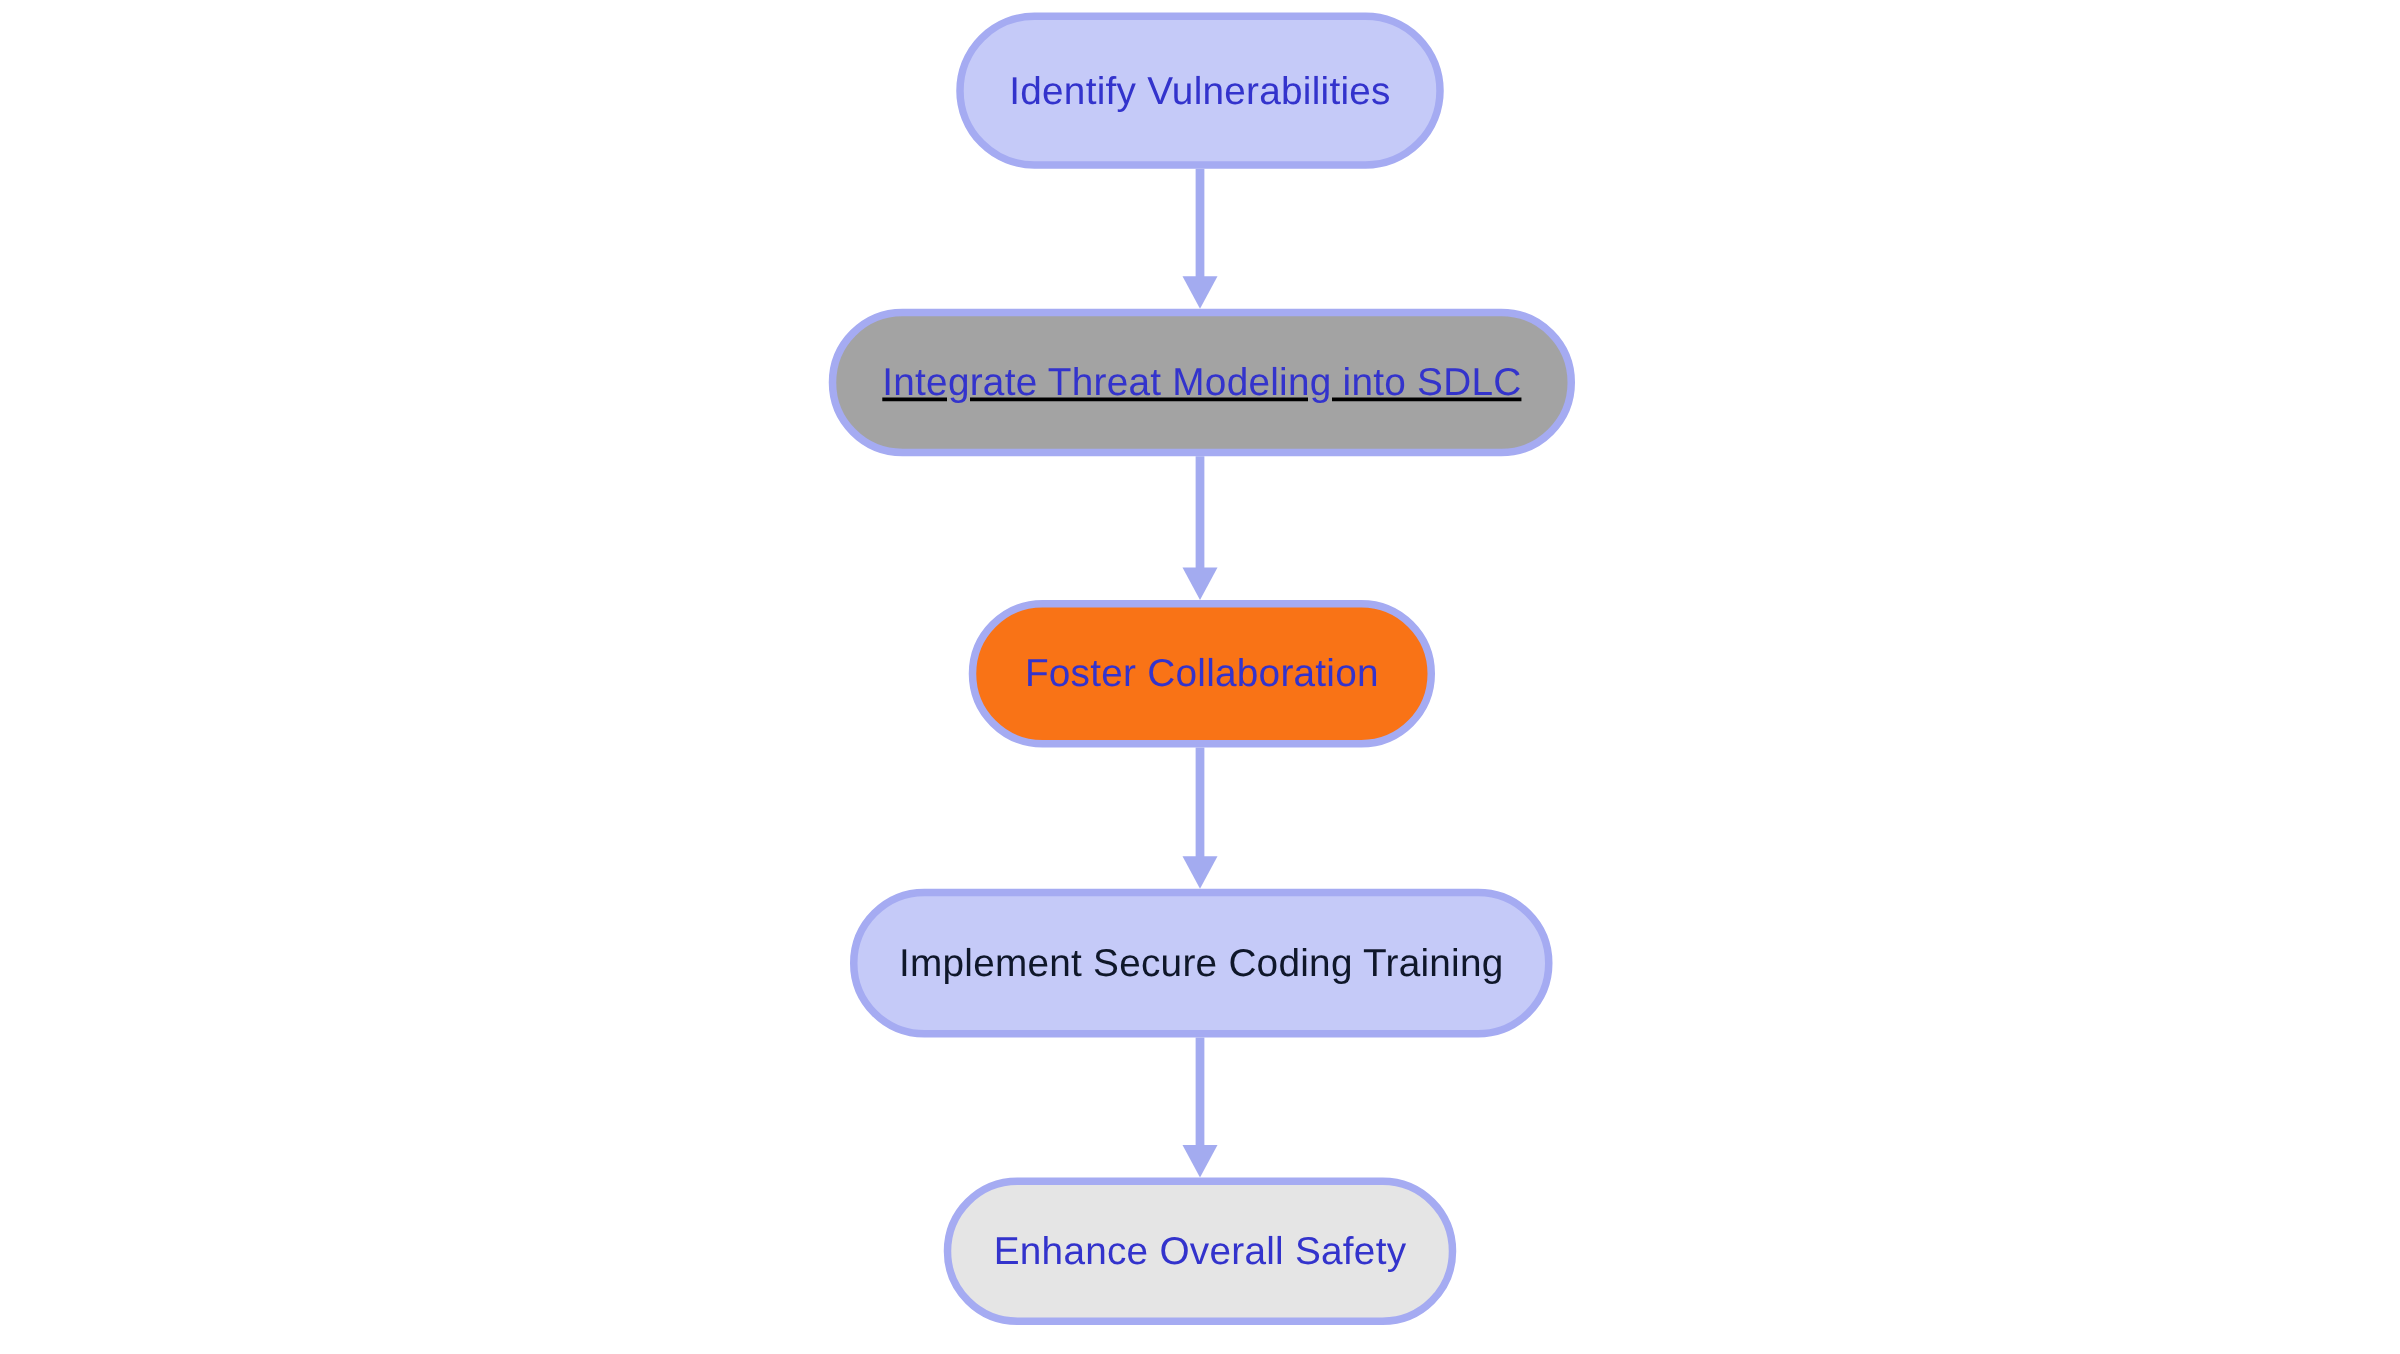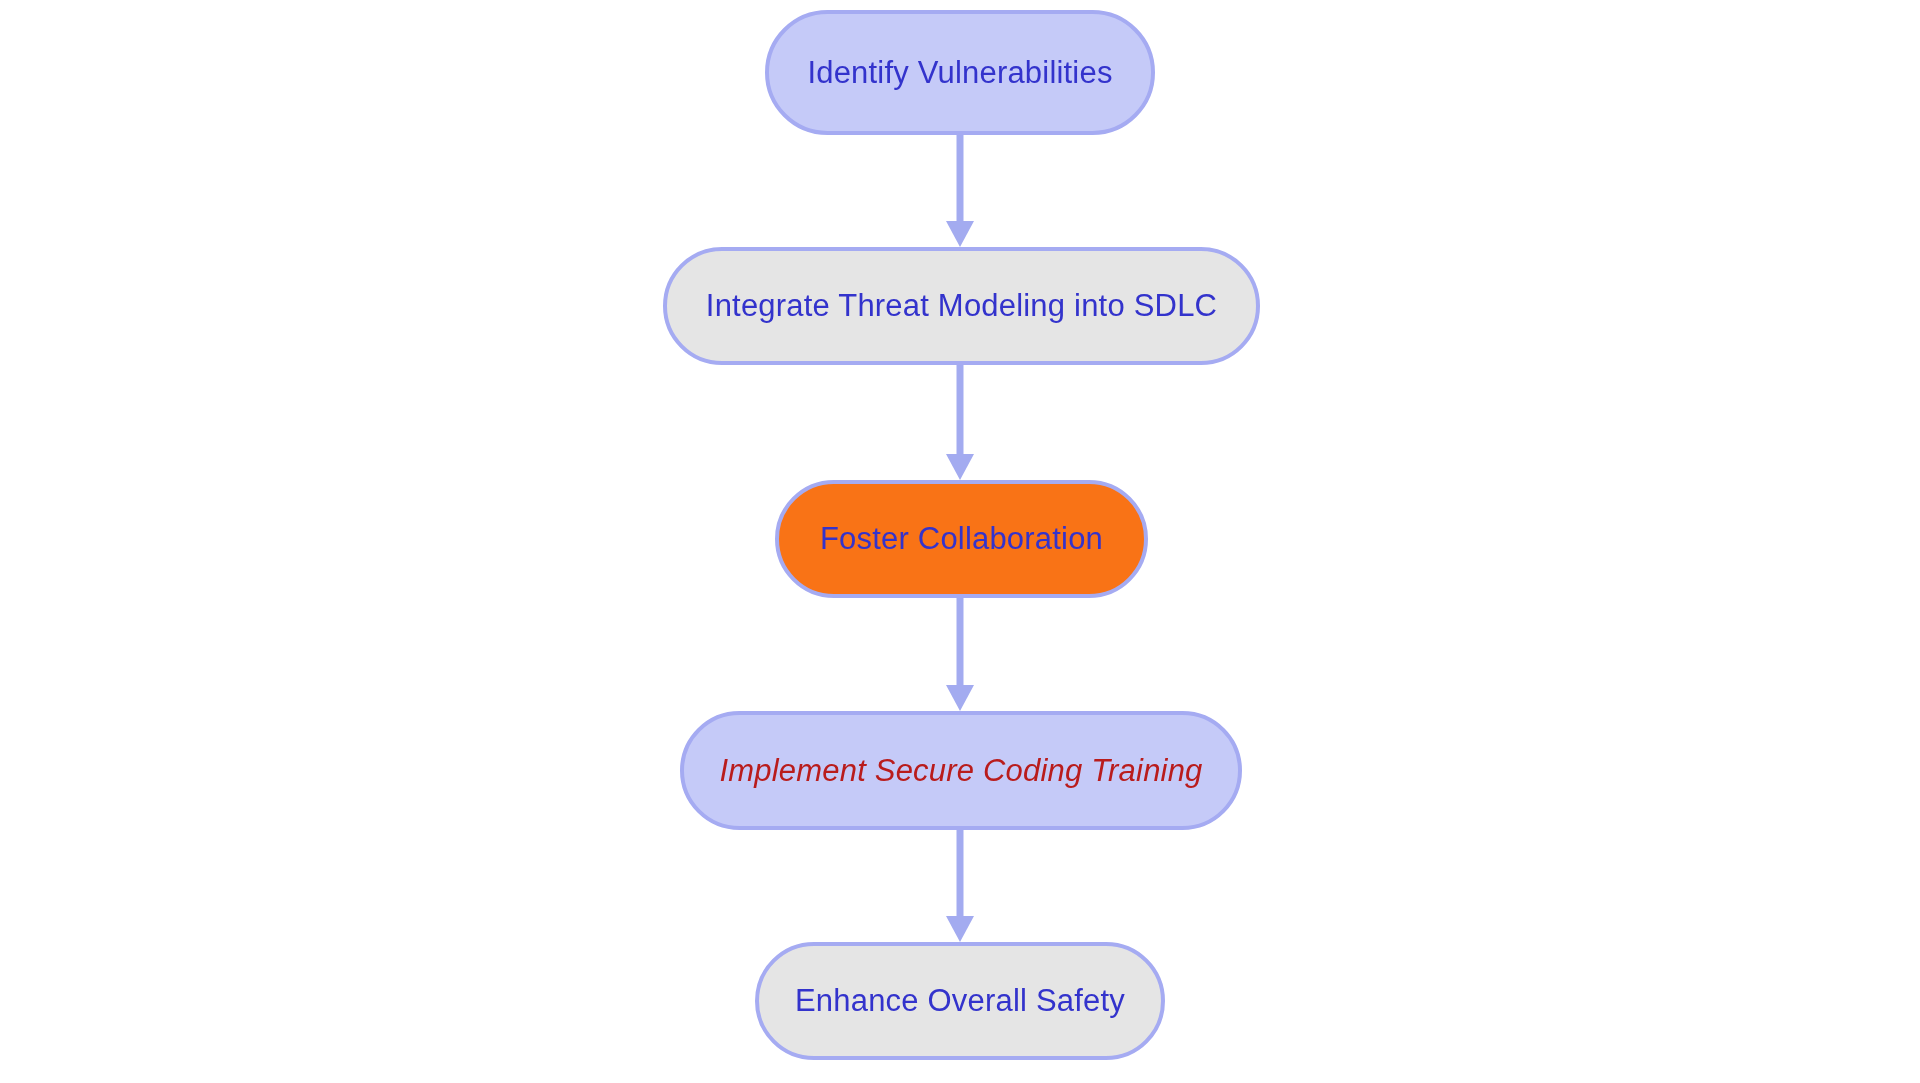--- a/index.html
+++ b/index.html
@@ -22,21 +22,21 @@
     position: absolute;
     top: 0;
     left: 0;
     width: 1920px;
     height: 1083px;
   }
   .node-shape {
     position: absolute;
     box-sizing: border-box;
     background: #c5caf8;
-    border: 4px solid #0c4a6e;
+    border: 6px solid #0c4a6e;
     border-radius: 999px;
     display: flex;
     align-items: center;
     justify-content: center;
     text-align: center;
   }
   .node-label {
     color: #3333cc;
     font-family: "Liberation Sans", sans-serif;
     font-size: 31px;
@@ -62,29 +62,29 @@
         <polygon points="946,685 974,685 960,711" fill="#a3abf0"></polygon>
         <line x1="960" y1="830" x2="960" y2="918" stroke="#a3abf0" stroke-width="7"></line>
         <polygon points="946,916 974,916 960,942" fill="#a3abf0"></polygon>
       </g>
   </svg>
 
   <div class="node-shape" style="left: 765px; top: 10px; width: 390px; height: 125px; background: rgb(197, 202, 248); border-color: rgb(165, 171, 242);">
     <span class="node-label" style="color: rgb(51, 51, 204);">Identify Vulnerabilities</span>
   </div>
 
-  <div class="node-shape" style="left: 663px; top: 247px; width: 597px; height: 118px; background: #e5e5e5; border-color: rgb(165, 171, 242);">
+  <div class="node-shape" style="left: 663px; top: 247px; width: 597px; height: 118px; background: #a3a3a3; border-color: rgb(165, 171, 242); text-decoration: underline;">
     <span class="node-label" style="color: rgb(51, 51, 204);">Integrate Threat Modeling into SDLC</span>
   </div>
 
   <div class="node-shape" style="left: 775px; top: 480px; width: 373px; height: 118px; background: #f97316; border-color: rgb(165, 171, 242);">
     <span class="node-label" style="color: rgb(51, 51, 204);">Foster Collaboration</span>
   </div>
 
   <div class="node-shape" style="left: 680px; top: 711px; width: 562px; height: 119px; background: rgb(197, 202, 248); border-color: rgb(165, 171, 242);">
-    <span class="node-label" style="color: #b91c1c; font-style: italic;">Implement Secure Coding Training</span>
+    <span class="node-label" style="color: #0f172a;">Implement Secure Coding Training</span>
   </div>
 
   <div class="node-shape" style="left: 755px; top: 942px; width: 410px; height: 118px; background: #e5e5e5; border-color: rgb(165, 171, 242);">
     <span class="node-label" style="color: rgb(51, 51, 204);">Enhance Overall Safety</span>
   </div>
 
 </div>
 
 </body></html>

